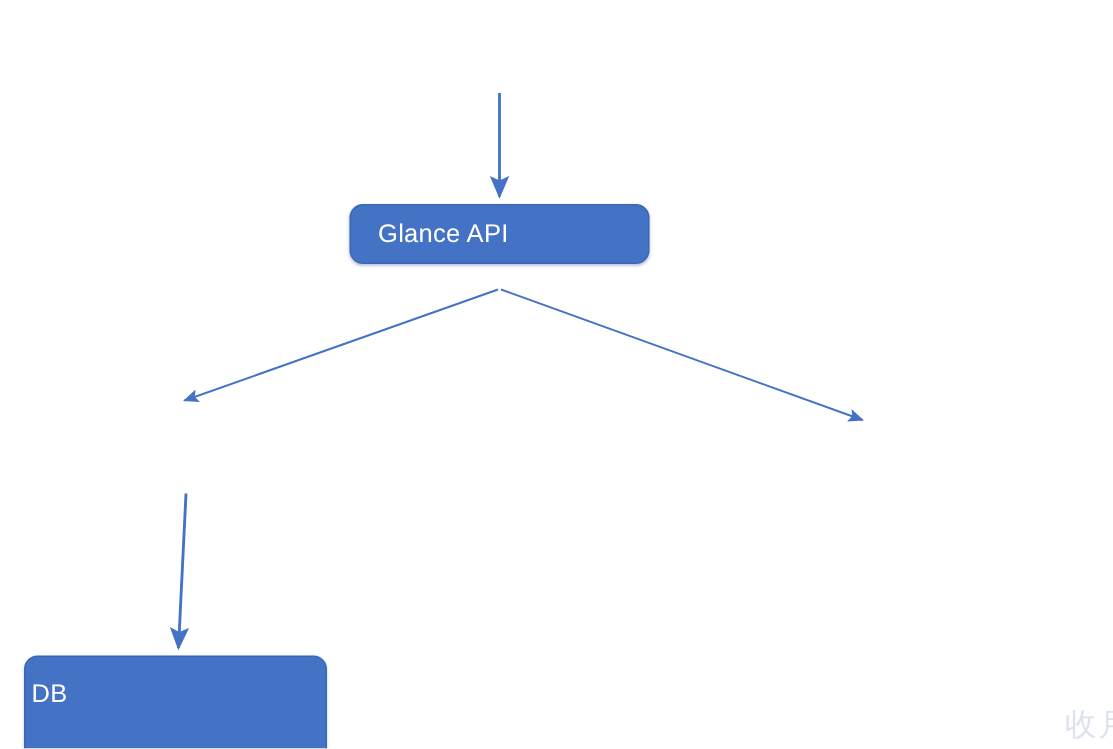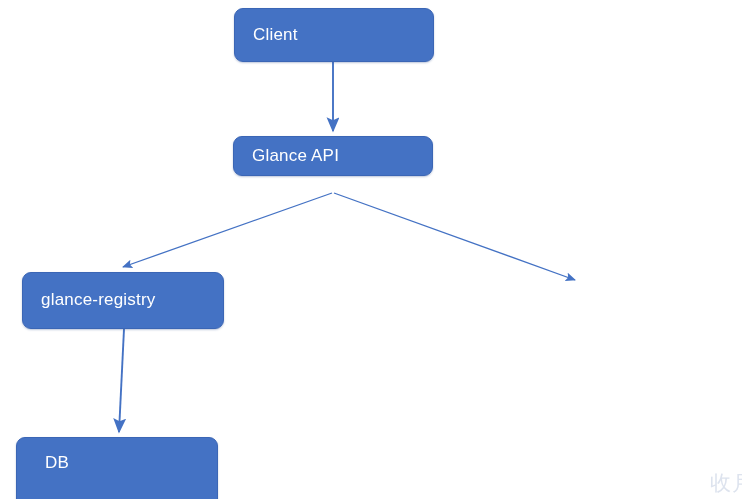--- a/index.html
+++ b/index.html
@@ -44,21 +44,21 @@
     color: #ffffff;
     letter-spacing: 0.2px;
     white-space: nowrap;
   }
   .node-client      { left: 234px; top: 8px;   width: 200px; height: 54px; }
   .node-glance-api  { left: 233px; top: 136px; width: 200px; height: 40px; }
   .node-registry    { left: 22px;  top: 272px; width: 202px; height: 57px; }
   .node-store       { left: 472px; top: 284px; width: 202px; height: 60px; }
   .node-db          { left: 16px;  top: 437px; width: 202px; height: 72px; }
   .node-store .node-label { padding-left: 20px; }
-  .node-db .node-label    { padding-left: 28px; text-align: right; }
+  .node-db .node-label    { padding-left: 4px; text-align: right; }
   .node-db { align-items: flex-start; padding-top: 16px; border-bottom-left-radius: 9px; border-bottom-right-radius: 9px; }
   .watermark {
     position: absolute;
     right: -12px;
     bottom: 2px;
     font-size: 21px;
     color: #dde3ee;
     letter-spacing: 1px;
     white-space: nowrap;
     user-select: none;
@@ -86,31 +86,25 @@
 
     <g>
       <line x1="334" y1="193" x2="575" y2="280" stroke="#4472C4" stroke-width="1.3" marker-end="url(#arrowhead)"></line>
     </g>
 
     <g>
       <line x1="124" y1="329" x2="119" y2="432" stroke="#4472C4" stroke-width="1.9" marker-end="url(#arrowhead)"></line>
     </g>
   </svg>
 
-  <div class="node node-client">
-    <span class="node-label">Client</span>
-  </div>
 
   <div class="node node-glance-api">
     <span class="node-label">Glance API</span>
   </div>
 
-  <div class="node node-registry">
-    <span class="node-label">glance-registry</span>
-  </div>
 
 
   <div class="node node-db">
     <span class="node-label">DB</span>
   </div>
 
   <div class="watermark">收月</div>
 
 </div>
 

